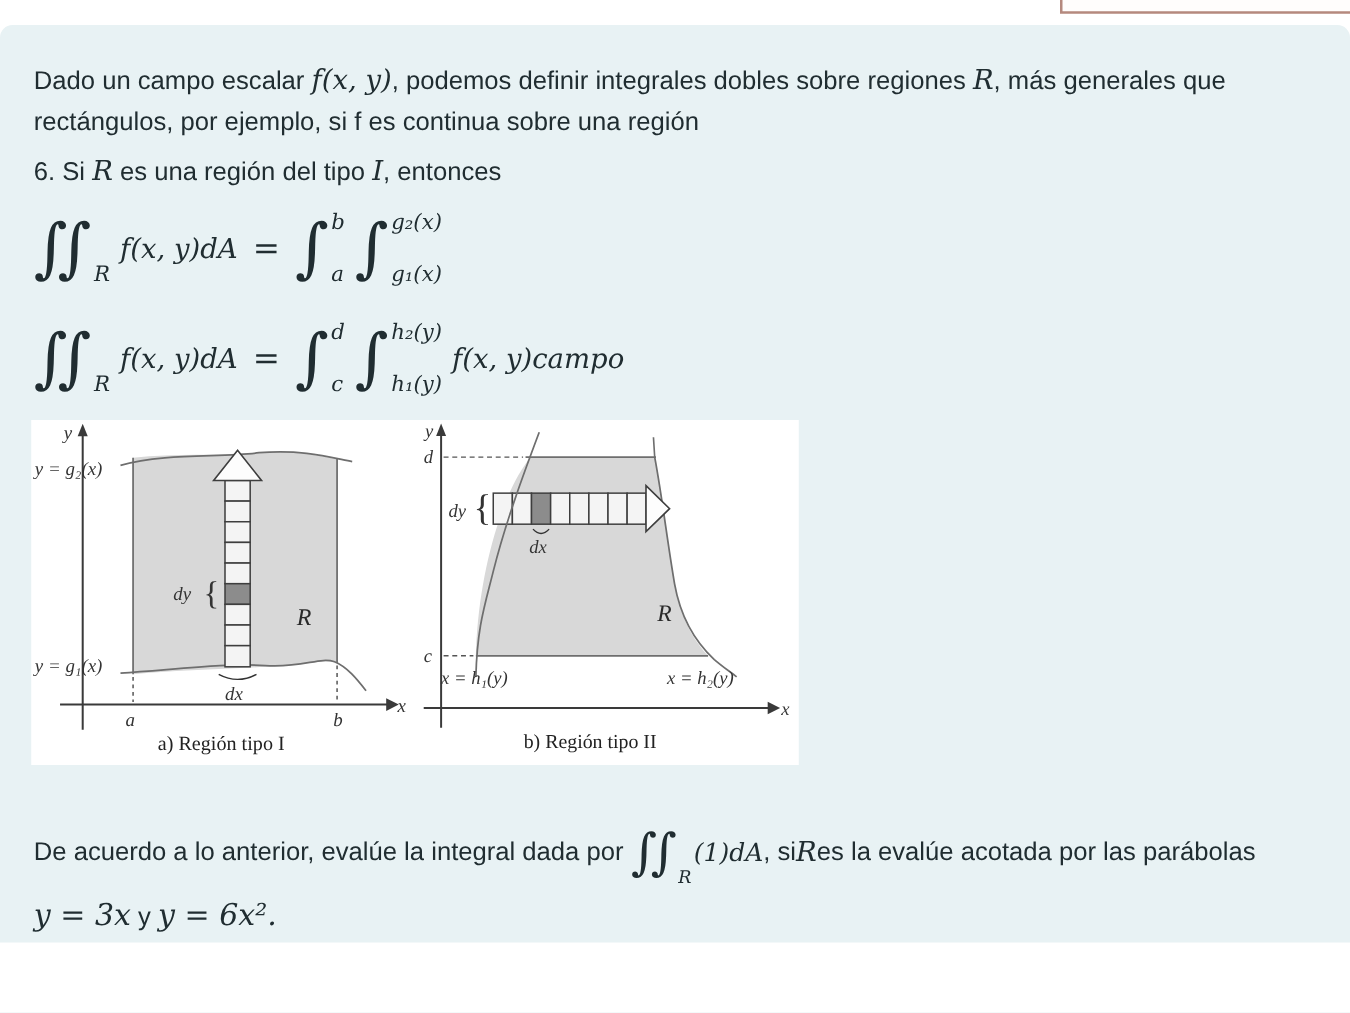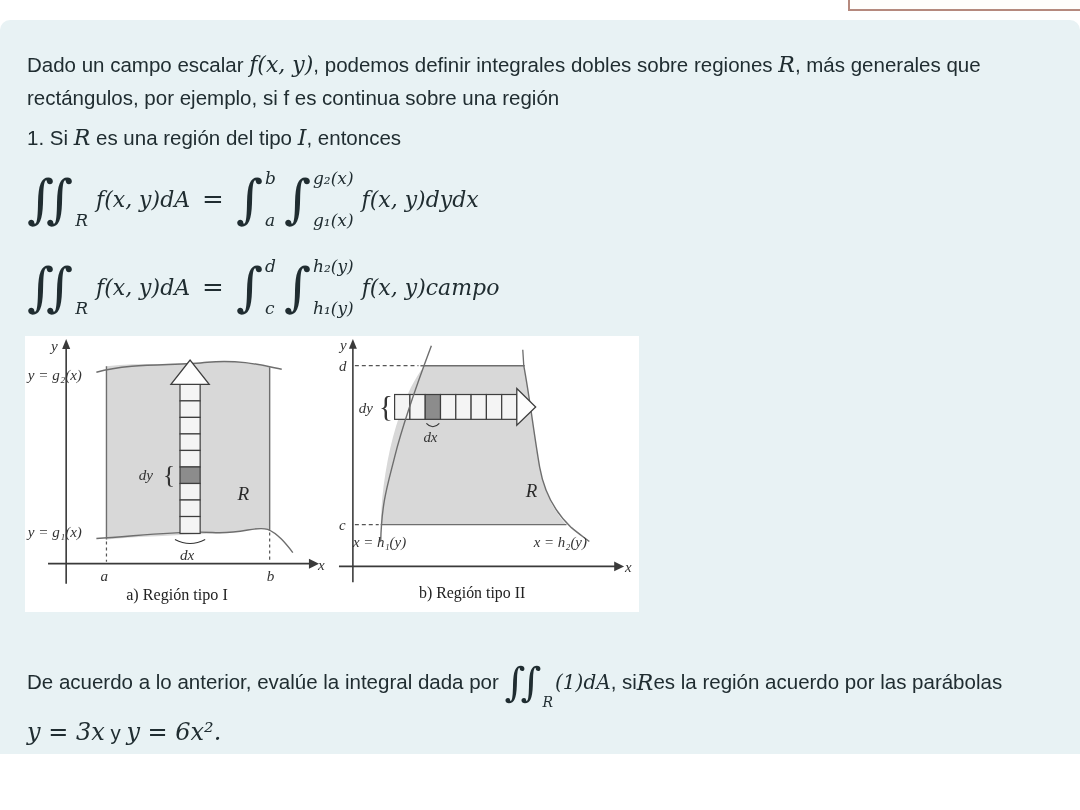--- a/index.html
+++ b/index.html
@@ -42,21 +42,21 @@
 <body>
 
 <div class="page">
 
   <div class="partial-box"></div>
 
   <div class="content">
 
     <p class="para"><span>Dado un campo escalar </span><span class="mi">f(x, y)</span><span>, podemos definir integrales dobles sobre regiones </span><span class="mi">R</span><span>, más generales que rectángulos, por ejemplo, si f es continua sobre una región</span></p>
 
-    <div class="item"><span>1. Si </span><span class="mi">R</span><span> es una región del tipo </span><span class="mi">I</span><span>, entonces</span></div>
+    <div class="item"><span>6. Si </span><span class="mi">R</span><span> es una región del tipo </span><span class="mi">I</span><span>, entonces</span></div>
 
     <div class="formula">
       <span class="intgrp">
           <span class="big-int">∫</span>
         </span>
       <span class="intgrp ovl">
           <span class="big-int">∫</span>
           <span class="lims">
             <span class="sup"></span>
             <span class="sub">R</span>
@@ -72,21 +72,20 @@
           </span>
         </span>
       <span class="gap"></span>
       <span class="intgrp">
           <span class="big-int">∫</span>
           <span class="lims">
             <span class="sup">g₂(x)</span>
             <span class="sub">g₁(x)</span>
           </span>
         </span>
-      <span class="mbody">f(x, y)dydx</span>
     </div>
 
 
     <div class="formula">
       <span class="intgrp">
           <span class="big-int">∫</span>
         </span>
       <span class="intgrp ovl">
           <span class="big-int">∫</span>
           <span class="lims">
@@ -201,19 +200,19 @@
         </span>
       <span class="intgrp" style="margin-left:-5px;">
           <span class="s-int">∫</span>
           <span class="s-lims">
             <span>R</span>
           </span>
         </span>
       <span class="integrand">(1)dA</span>
       <span>, si </span>
       <span class="mi">R</span>
-      <span> es la región acuerdo por las parábolas</span>
+      <span> es la evalúe acotada por las parábolas</span>
     </div>
 
     <div class="final-line"><span>y = 3x</span><span class="conj"> y </span><span>y = 6x²</span><span>.</span></div>
 
   </div>
 </div>
 
 </body></html>

